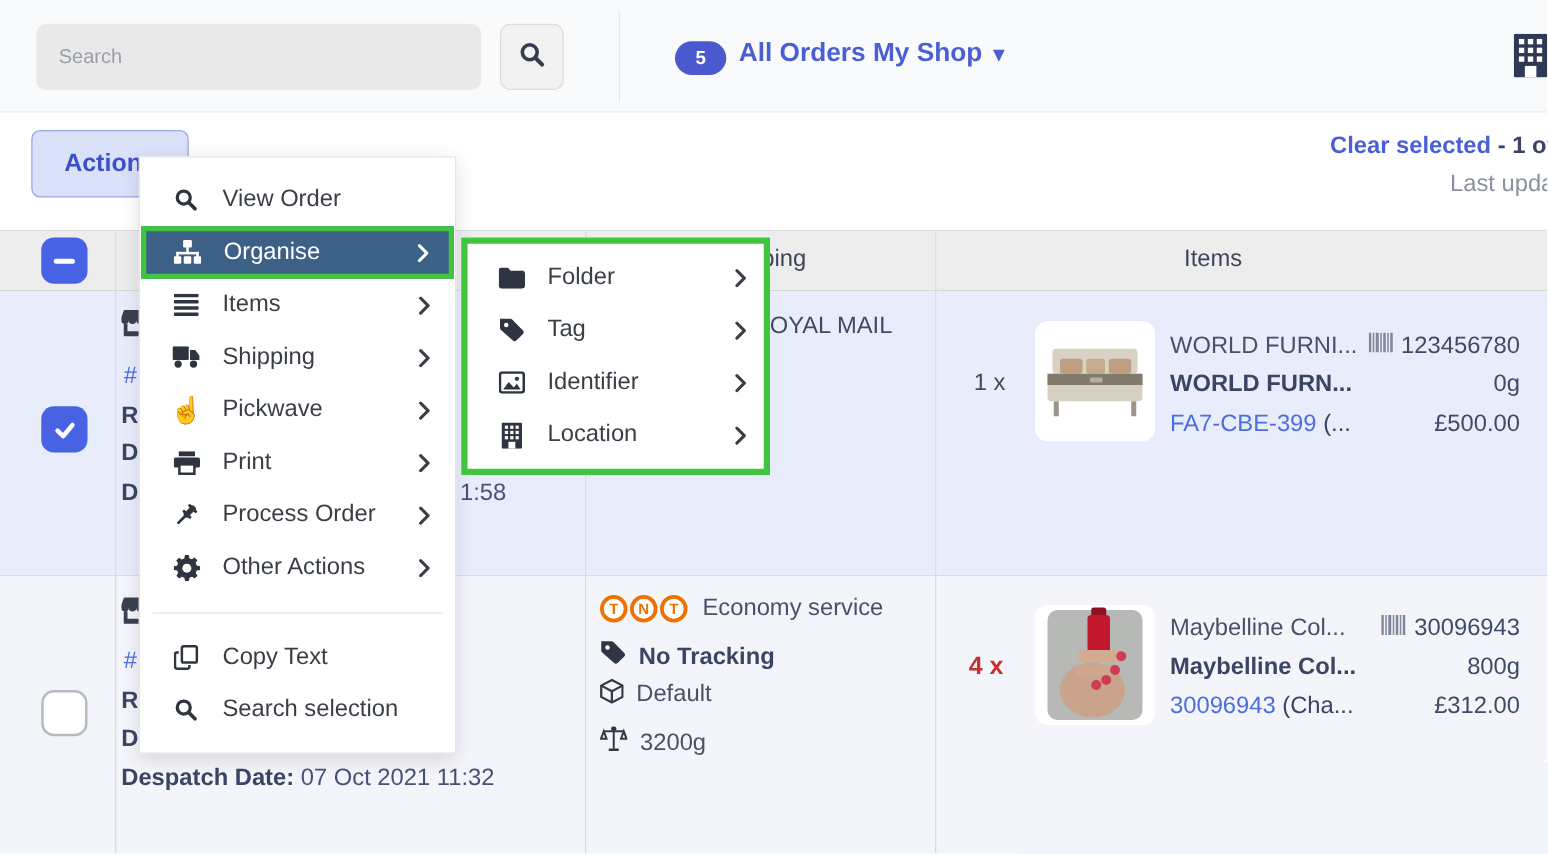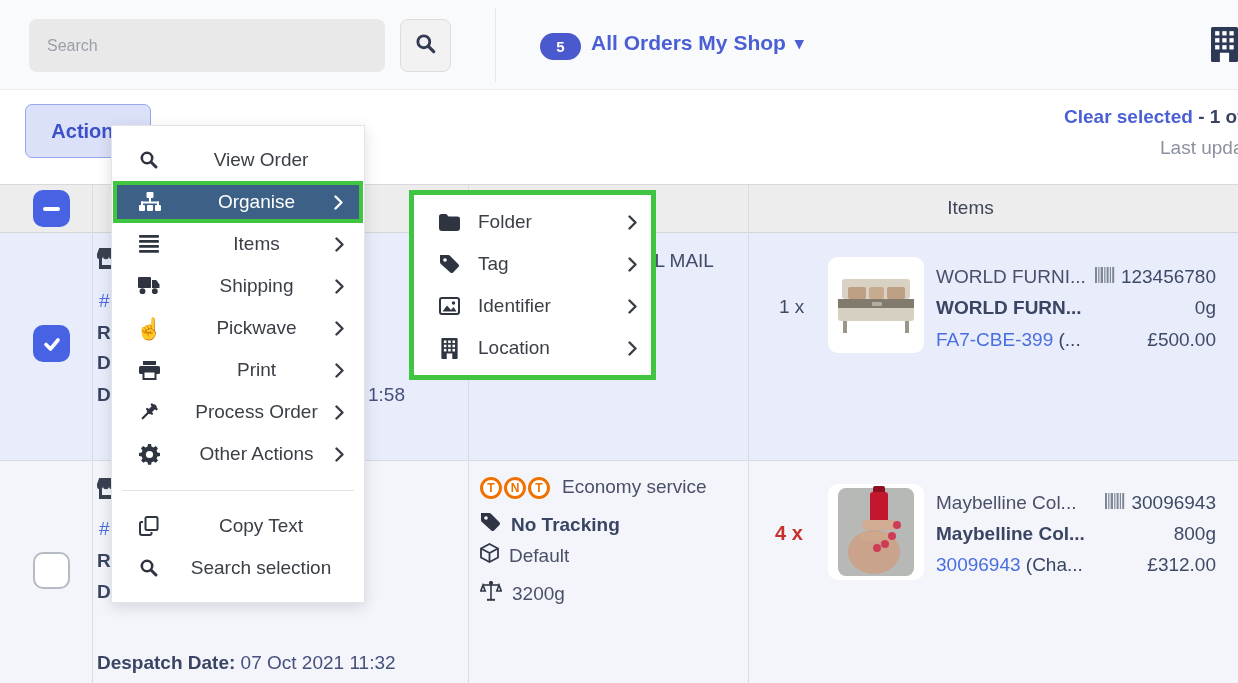--- a/index.html
+++ b/index.html
@@ -52,31 +52,31 @@
   .qty-red { color:#c8302e; font-weight:bold; font-size:20px; }
   .prod-img { position:absolute; width:96px; height:96px; border-radius:10px; background:#fff; overflow:hidden; }
   .iline { position:absolute; left:936px; width:280px; display:flex; justify-content:space-between; font-size:19px; white-space:nowrap; }
   .iline .lt { color:#4a5069; }
   .iline .lt-bold { color:#3a4563; font-weight:bold; }
   .iline .rt { color:#3f4a66; display:flex; align-items:center; gap:6px; }
   .sku-link { color:#4a6ee0; cursor:pointer; }
   .sku-suffix { color:#3a4563; }
 
   
-  .menu { position:absolute; left:111px; top:125px; width:254px; background:#fff; border:1px solid #e4e4e6; box-shadow:0 4px 14px rgba(40,40,60,.15); padding:13px 0; z-index:30;text-align:center; }
+  .menu { position:absolute; left:111px; top:125px; width:254px; background:#fff; border:1px solid #e4e4e6; box-shadow:0 4px 14px rgba(40,40,60,.15); padding:13px 0; z-index:30; }
   .menu-item { height:42px; display:flex; align-items:center; padding:0 20px 0 24px; font-size:19px; color:#3a3f46; cursor:pointer; }
   .mi-icon { width:26px; display:flex; justify-content:center; align-items:center; margin-right:16px; color:#2f3540; font-size:21px; line-height:1; }
   .mi-label { flex:1; }
   .chev { display:flex; align-items:center; color:#3a3f46; }
   .menu-item.highlight { background:#3d6186; color:#fff; border:4px solid #3fc53f; padding:0 16px 0 20px; margin:0 1px; }
   .menu-item.highlight .mi-icon, .menu-item.highlight .chev { color:#fff; }
   .menu-sep { height:1px; background:#e3e3e5; margin:15px 10px 14px; }
 
   
-  .submenu { position:absolute; left:369px; top:190px; width:247px; background:#fff; border:5px solid #3fc53f; padding:6px 0; z-index:40;margin-left:40px; }
+  .submenu { position:absolute; left:369px; top:190px; width:247px; background:#fff; border:5px solid #3fc53f; padding:6px 0; z-index:40; }
   .submenu .menu-item { padding:0 14px 0 22px; }
 </style>
 </head>
 <body>
 
 <div class="stage">
 
   <div class="topbar">
     <input class="search-input" placeholder="Search" style="">
     <button class="search-btn">
@@ -194,21 +194,21 @@
     <div class="checkbox cb-empty" style="left:33px; top:91px;"></div>
     <span class="store-ic" style="left:97px; top:16px;">
       <svg width="24" height="23" viewBox="0 0 24 23" fill="currentColor">
           <path d="M0 7l2.2-6h19.6L24 7v2.2a3 3 0 0 1-6 0 3 3 0 0 1-6 0 3 3 0 0 1-6 0 3 3 0 0 1-6 0z"></path>
           <path d="M2 12v10h20V12h-3v6H5v-6z"></path>
         </svg>
     </span>
     <span class="frag frag-hash" style="left:99px; top:57px;">#</span>
     <span class="frag frag-bold" style="left:97px; top:89px;">R</span>
     <span class="frag frag-bold" style="left:97px; top:120px;">D</span>
-    <div class="frag" style="left:97px; top:151px; white-space:nowrap;margin-top:40px;">
+    <div class="frag" style="left:97px; top:151px; white-space:nowrap;">
       <span class="frag-bold" style="position:static;">Despatch Date:</span>
       <span class="frag-plain" style="position:static;">07 Oct 2021 11:32</span>
     </div>
 
     <div class="ship-line" style="top:14px;">
       <span class="tnt"><i>T</i><i>N</i><i>T</i></span>
       <span>Economy service</span>
     </div>
     <div class="ship-line" style="top:51px;">
       <span><svg width="21" height="21" viewBox="0 0 21 21" fill="#2f3544">

